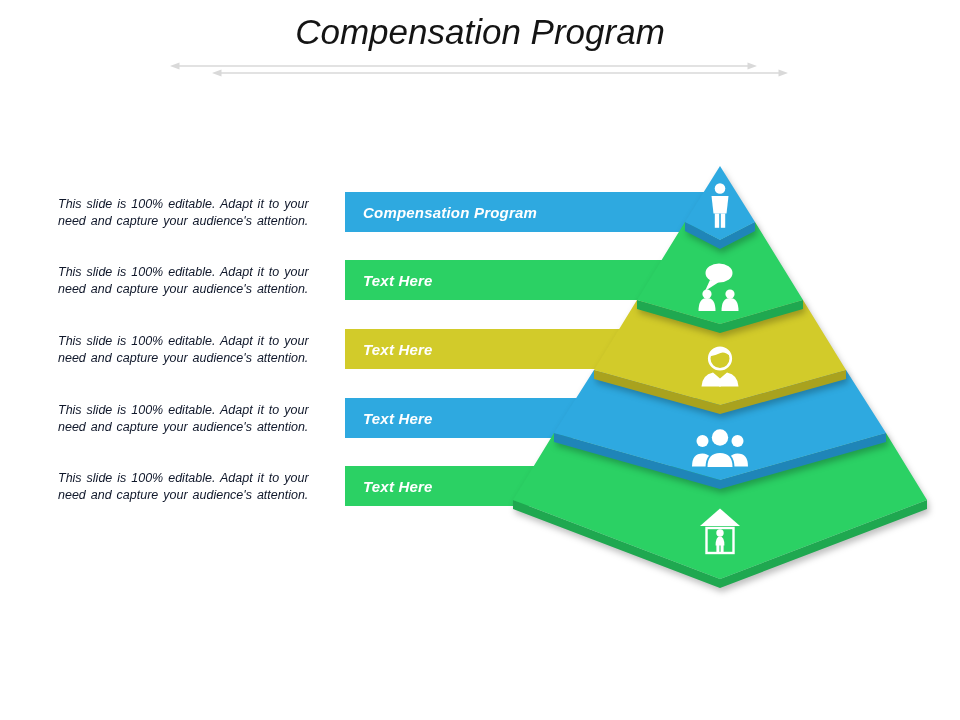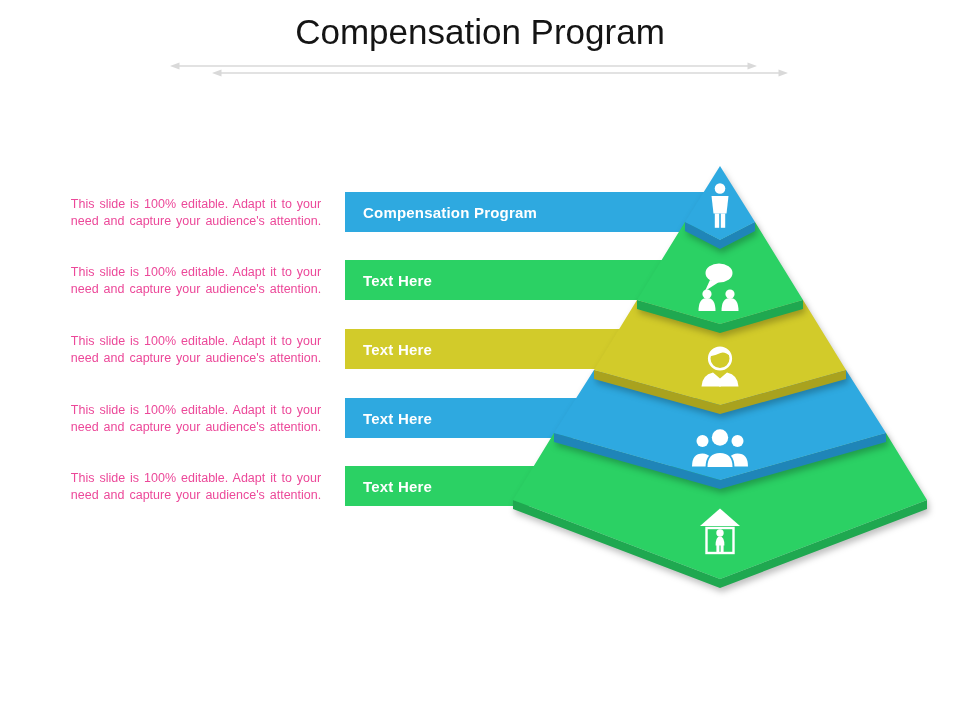--- a/index.html
+++ b/index.html
@@ -1,30 +1,30 @@
 <!DOCTYPE html>
 <html><head>
 <meta charset="utf-8">
 <style>
   html,body{margin:0;padding:0;background:#fff;}
   .slide{
     position:relative;width:960px;height:720px;background:#ffffff;
-    font-family:"Liberation Sans","DejaVu Sans",sans-serif;overflow:hidden;
+    font-family:"Liberation Sans","DejaVu Sans",sans-serif;overflow:hidden;font-style:italic;
   }
   .title{
     position:absolute;top:12px;left:0;right:0;text-align:center;
     font-size:35px;font-weight:400;color:#141414;letter-spacing:0px;
   }
   .arrows{position:absolute;top:0;left:0;}
   .row{position:absolute;left:0;width:960px;height:40px;}
   .row1{top:192px}.row2{top:260px}.row3{top:329px}.row4{top:398px}.row5{top:466px}
   .desc{
     position:absolute;left:58px;top:50%;transform:translateY(-50%);
-    width:276px;text-align:center;font-size:12.5px;line-height:16.5px;
-    color:#ec4899;word-spacing:1.5px;
+    width:276px;font-size:12.5px;line-height:16.5px;
+    color:#0f172a;word-spacing:1.5px;
   }
   .bar{
     position:absolute;left:345px;top:0;width:375px;height:40px;
     display:flex;align-items:center;
   }
   .bar-label{
     color:#ffffff;font-weight:bold;font-size:15px;padding-left:18px;letter-spacing:.2px;
   }
   .pyr{position:absolute;left:0;top:0;}
   .lvl{filter:drop-shadow(2px 4px 3px rgba(0,0,0,.25));}

